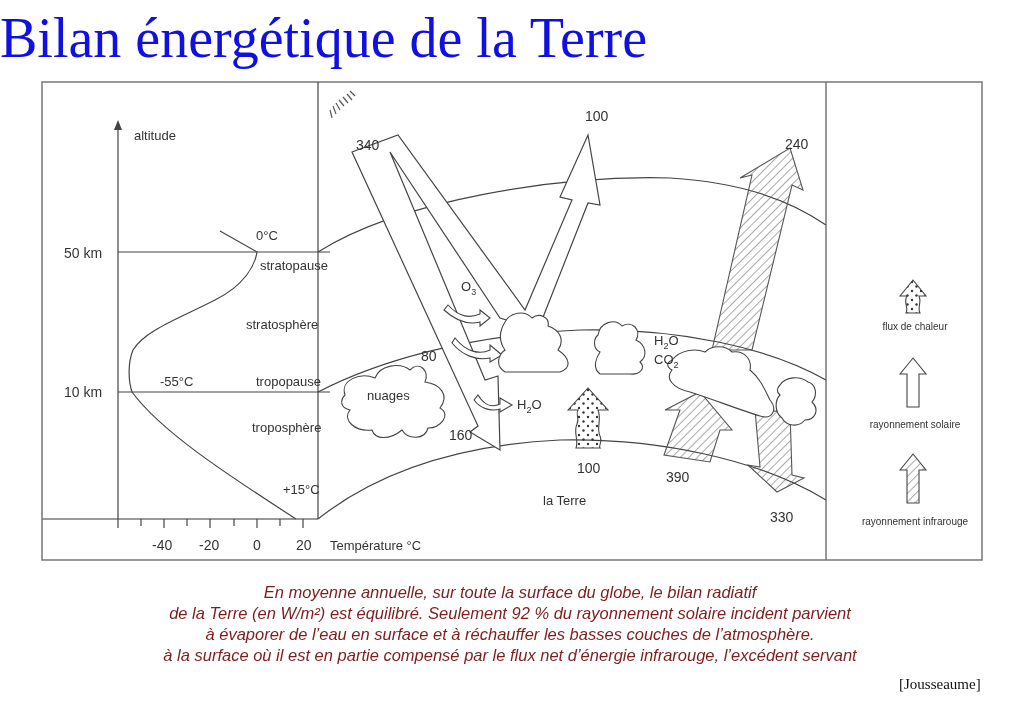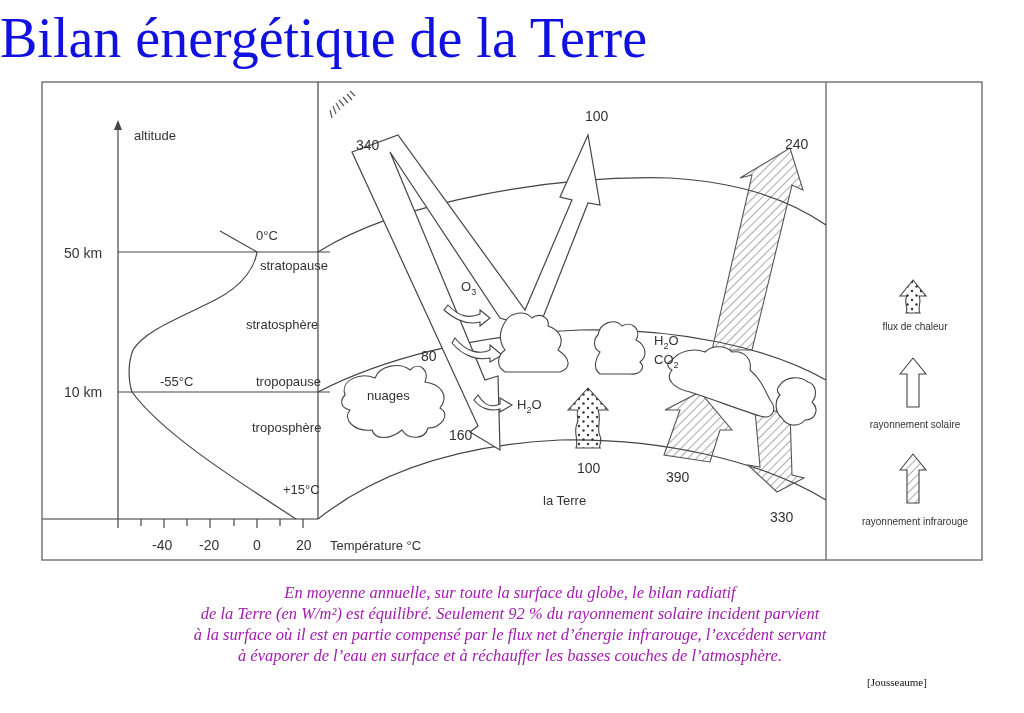--- a/index.html
+++ b/index.html
@@ -6,27 +6,27 @@
   body { width: 1024px; height: 713px; position: relative; overflow: hidden; }
   .title {
     position: absolute; left: 0; top: 8px; width: 1024px; text-align: left;
     font-family: "Liberation Serif", serif; font-size: 56px; color: #1010e0;
     line-height: 60px;
   }
   svg.diagram { position: absolute; left: 0; top: 0; }
   .lbl { font-family: "Liberation Sans", sans-serif; fill: #333; }
   .caption {
     position: absolute; left: 140px; top: 582px; width: 740px; text-align: center;
-    font-family: Liberation Serif, serif; font-style: italic; font-size: 16.5px;
-    color: #a21caf; line-height: 21px;
+    font-family: Liberation Sans, sans-serif; font-style: italic; font-size: 16.5px;
+    color: #7f1d1d; line-height: 21px;
   }
   .caption span { display: block; }
   .source {
-    position: absolute; left: 867px; top: 676px;
-    font-family: "Liberation Serif", serif; font-size: 11px; color: #111;
+    position: absolute; left: 899px; top: 676px;
+    font-family: "Liberation Serif", serif; font-size: 15px; color: #111;
   }
 </style>
 </head>
 <body>
 
 <div class="title">Bilan énergétique de la Terre</div>
 
 <svg class="diagram" width="1024" height="713" viewBox="0 0 1024 713">
   <defs>
     <pattern id="hatch" patternUnits="userSpaceOnUse" width="6" height="6" patternTransform="rotate(45)">
@@ -161,17 +161,17 @@
     <g stroke="#444" stroke-width="1.1">
       <path d="M900,470 L913,454 L926,470 L919,470 L919,503 L907,503 L907,470 Z" fill="url(#hatch)"></path>
     </g>
     <text class="lbl" x="915" y="525" font-size="10" text-anchor="middle">rayonnement infrarouge</text>
   </g>
 </svg>
 
 <div class="caption">
   <span>En moyenne annuelle, sur toute la surface du globe, le bilan radiatif</span>
   <span>de la Terre (en W/m²) est équilibré. Seulement 92 % du rayonnement solaire incident parvient</span>
+  <span>à évaporer de l’eau en surface et à réchauffer les basses couches de l’atmosphère.</span>
   <span>à la surface où il est en partie compensé par le flux net d’énergie infrarouge, l’excédent servant</span>
-  <span>à évaporer de l’eau en surface et à réchauffer les basses couches de l’atmosphère.</span>
 </div>
 
 <div class="source">[Jousseaume]</div>
 
 </body></html>

